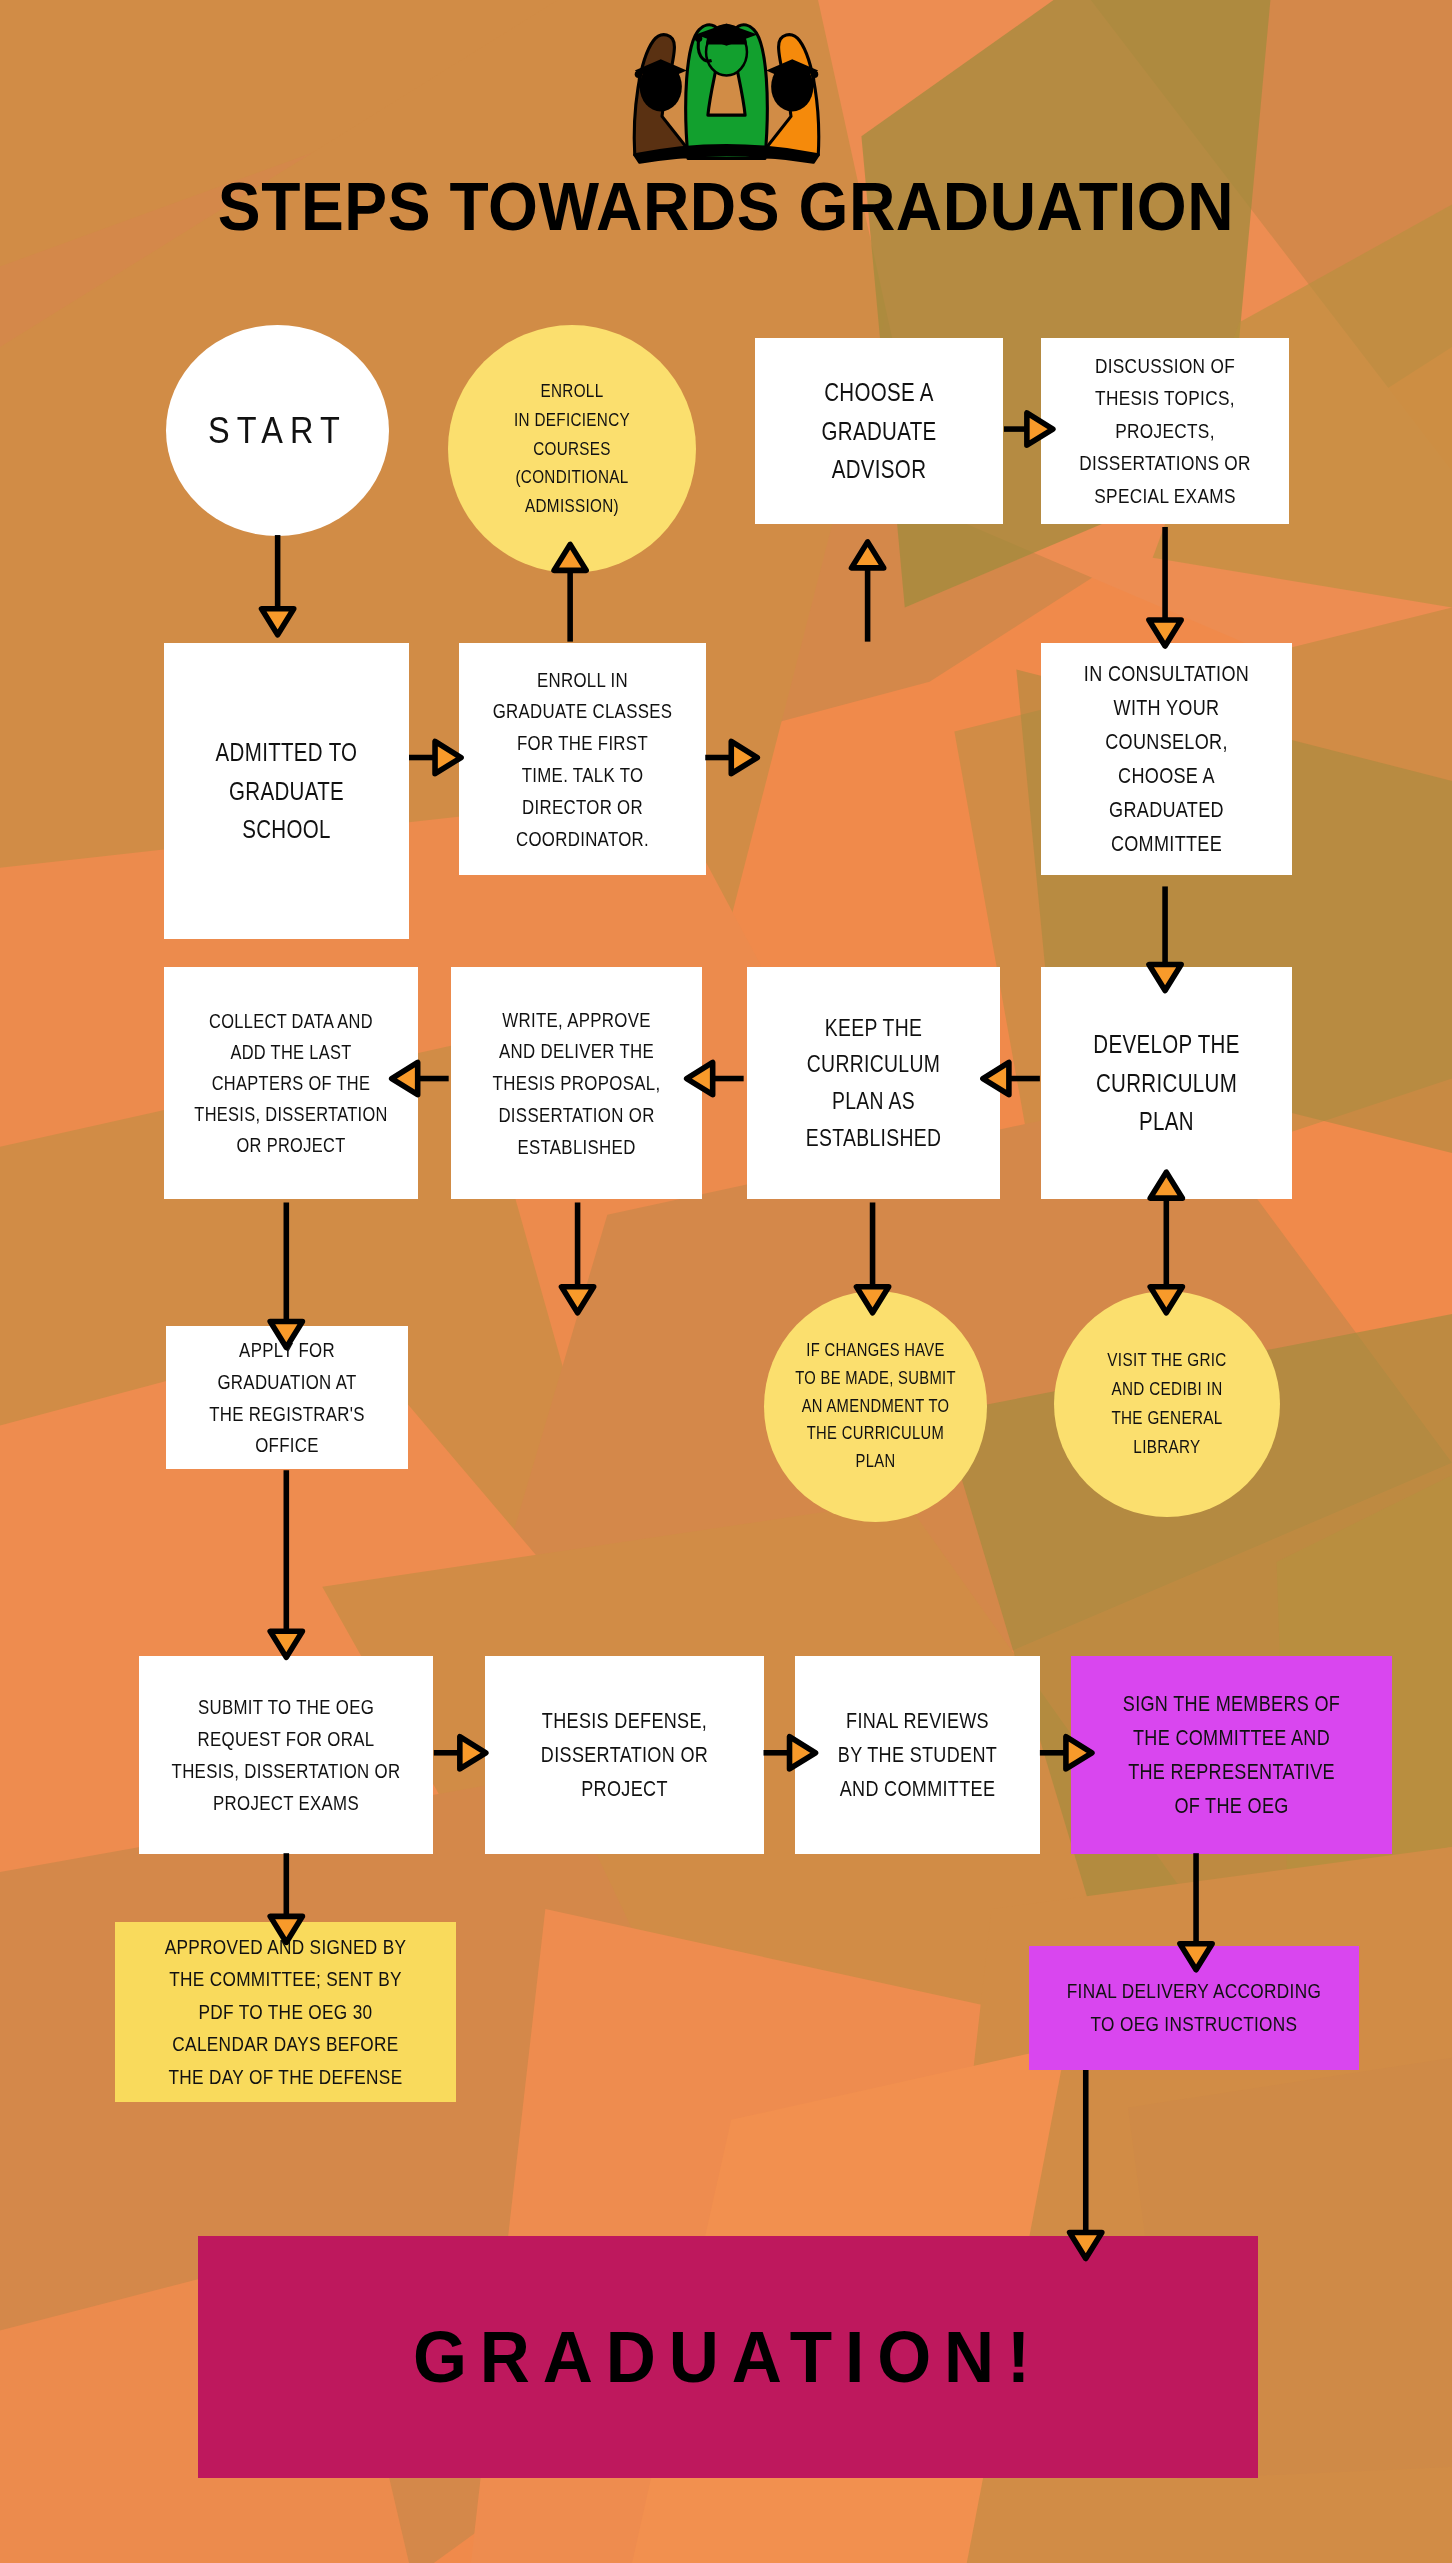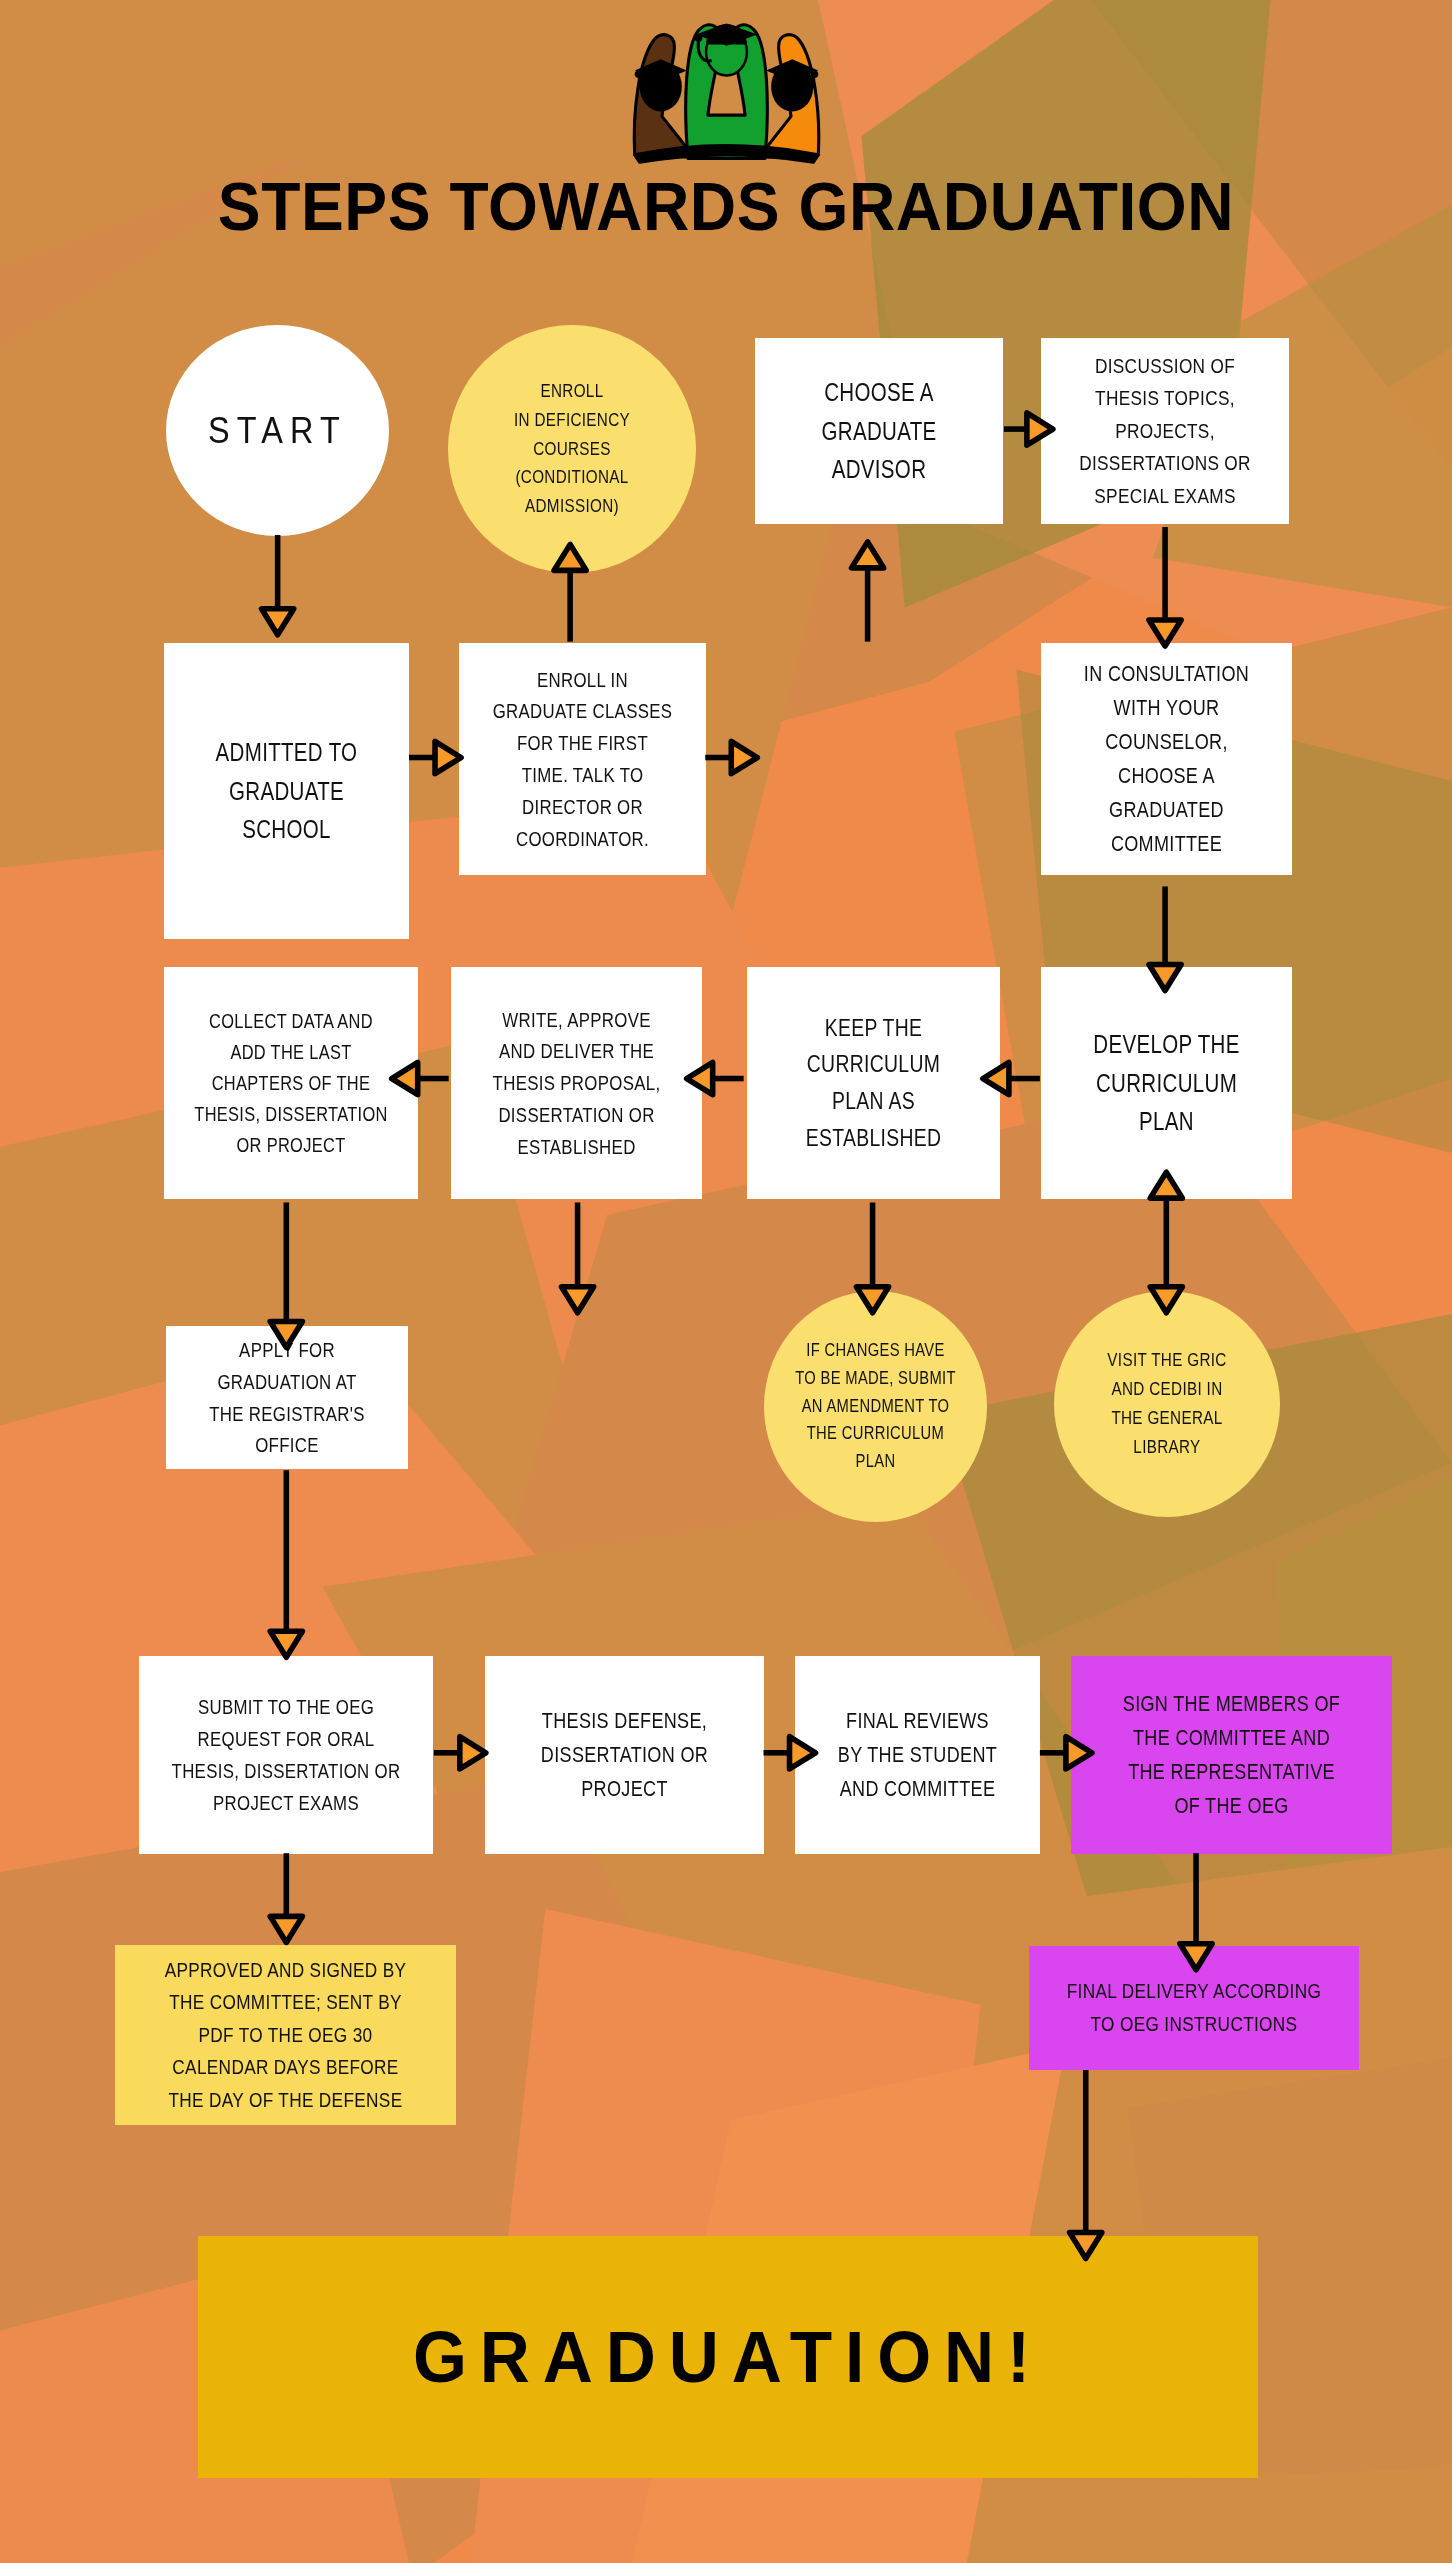--- a/index.html
+++ b/index.html
@@ -47,21 +47,21 @@
   .box-cream{ background: #d946ef; }
   .box-yellow{ background: #f9da5c; }
   .circle   { border-radius: 50%; background: #ffffff; }
   .circle-y { border-radius: 50%; background: #fbdf6e; }
 
   .start-node {
     font-size: 36px; letter-spacing: 8px; font-weight: 400;
   }
   .start-node .txt { transform: scaleX(0.9); }
   .grad-banner {
-    background: #eab308;
+    background: #be185d;
     font-size: 73px; font-weight: 700; letter-spacing: 13.6px;
     color: #000;
   }
   .grad-banner .txt { transform: scaleX(0.95); }
 
   
   .conn { position: absolute; z-index: 1; }
   svg.conn { overflow: visible; }
 </style>
 </head>
@@ -342,21 +342,21 @@
 AND COMMITTEE</span>
   </div>
 
   <div class="node box-cream" style="left:1071px;top:1656px;width:321px;height:198px;font-size:22px;">
     <span class="txt" style="white-space:pre-line;">SIGN THE MEMBERS OF
 THE COMMITTEE AND
 THE REPRESENTATIVE
 OF THE OEG</span>
   </div>
 
-  <div class="node box-yellow" style="left:115px;top:1922px;width:341px;height:180px;font-size:21px;margin-top:23px;">
+  <div class="node box-yellow" style="left:115px;top:1922px;width:341px;height:180px;font-size:21px;">
     <span class="txt" style="white-space:pre-line;">APPROVED AND SIGNED BY
 THE COMMITTEE; SENT BY
 PDF TO THE OEG 30
 CALENDAR DAYS BEFORE
 THE DAY OF THE DEFENSE</span>
   </div>
 
   <div class="node box-cream" style="left:1029px;top:1946px;width:330px;height:124px;font-size:21px;">
     <span class="txt" style="white-space:pre-line;">FINAL DELIVERY ACCORDING
 TO OEG INSTRUCTIONS</span>

